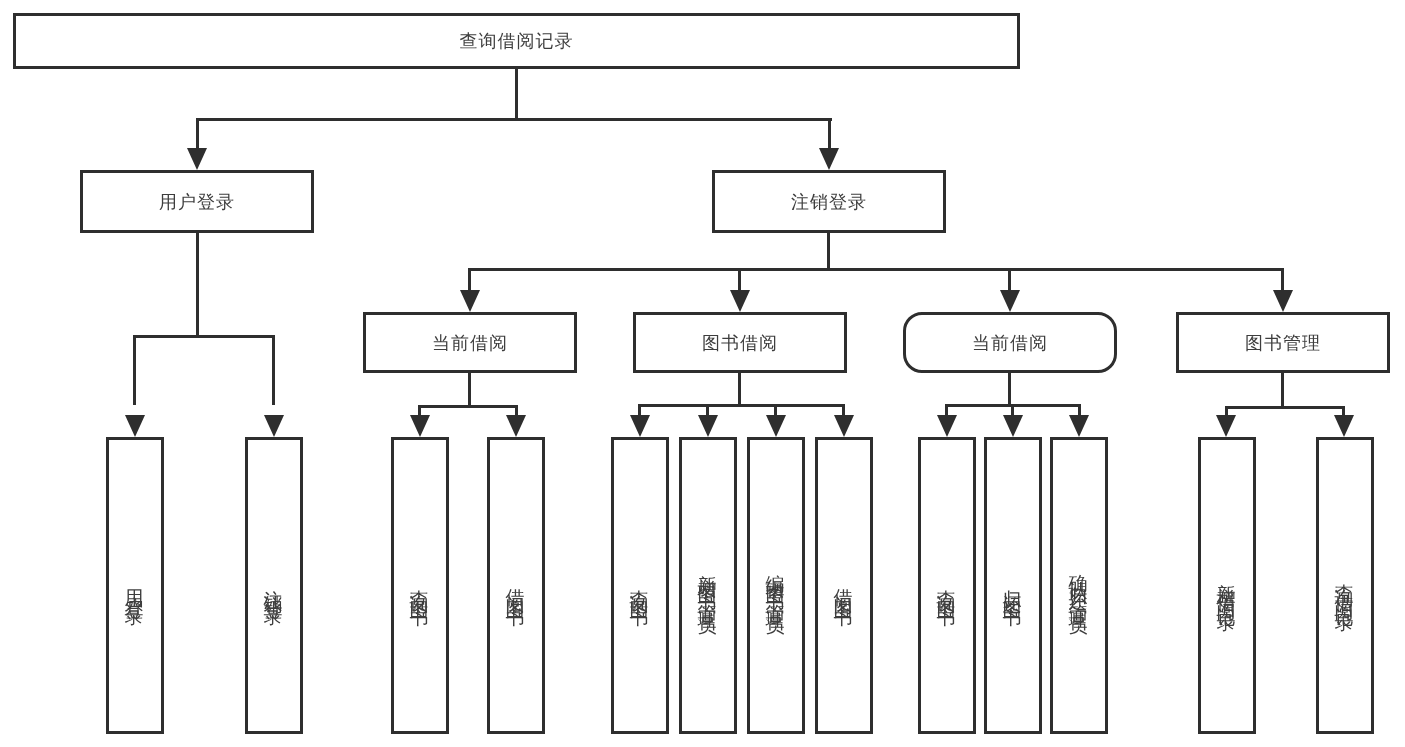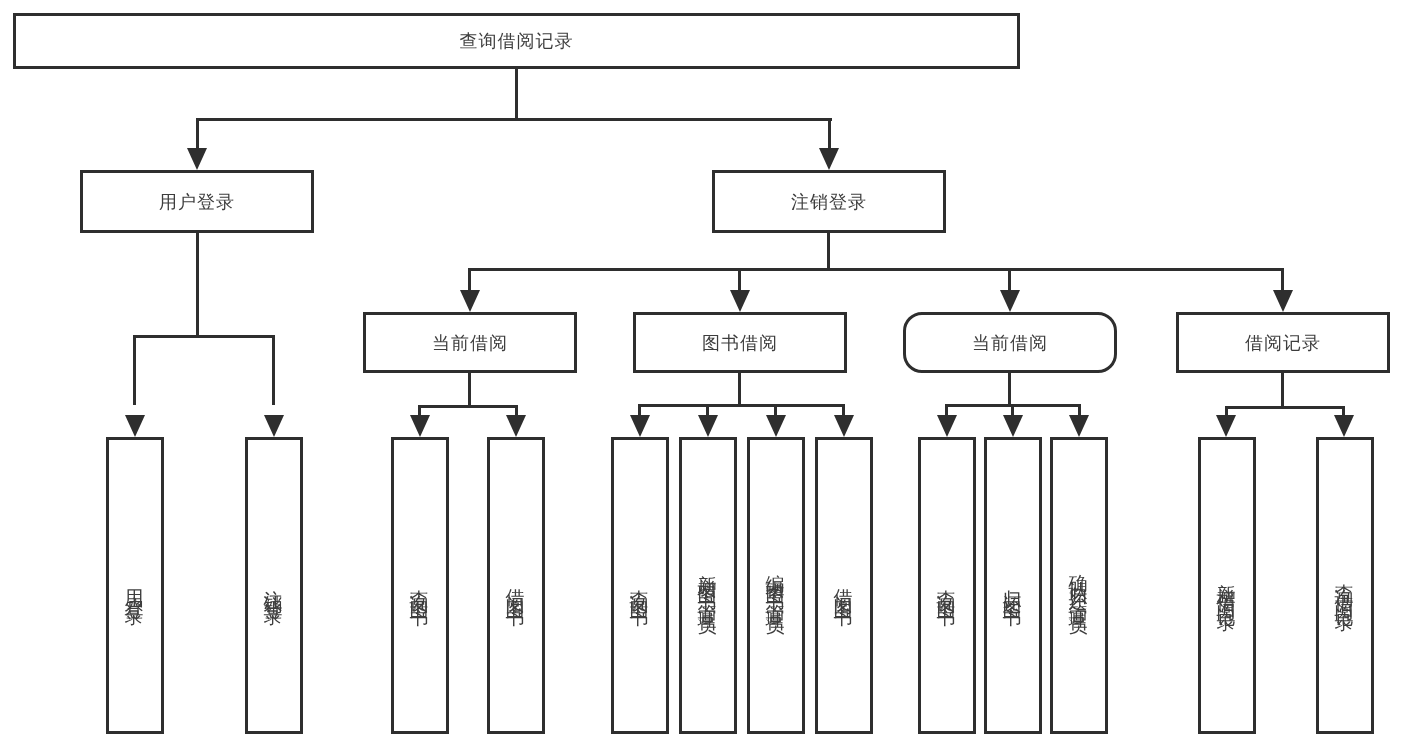--- a/index.html
+++ b/index.html
@@ -92,21 +92,21 @@
   <div class="vl" style="left:1008px; top:268px; height:26px;"></div>
   <div class="vl" style="left:1281px; top:268px; height:26px;"></div>
   <div class="arrow" style="left:460px; top:290px;"></div>
   <div class="arrow" style="left:730px; top:290px;"></div>
   <div class="arrow" style="left:1000px; top:290px;"></div>
   <div class="arrow" style="left:1273px; top:290px;"></div>
 
   <div class="box" style="left:363px; top:312px; width:214px; height:61px;">当前借阅</div>
   <div class="box" style="left:633px; top:312px; width:214px; height:61px;">图书借阅</div>
   <div class="box" style="left:903px; top:312px; width:214px; height:61px;border-radius:19px;">当前借阅</div>
-  <div class="box" style="left:1176px; top:312px; width:214px; height:61px;">借阅记录</div>
+  <div class="box" style="left:1176px; top:312px; width:214px; height:61px;">图书管理</div>
 
   <div class="vl" style="left:468px; top:371px; height:37px;"></div>
   <div class="hl" style="left:418px; top:405px; width:100px;"></div>
   <div class="vl" style="left:418px; top:405px; height:14px;"></div>
   <div class="vl" style="left:515px; top:405px; height:14px;"></div>
   <div class="arrow" style="left:410px; top:415px;"></div>
   <div class="arrow" style="left:506px; top:415px;"></div>
 
   <div class="vl" style="left:738px; top:371px; height:36px;"></div>
   <div class="hl" style="left:638px; top:404px; width:207px;"></div>

